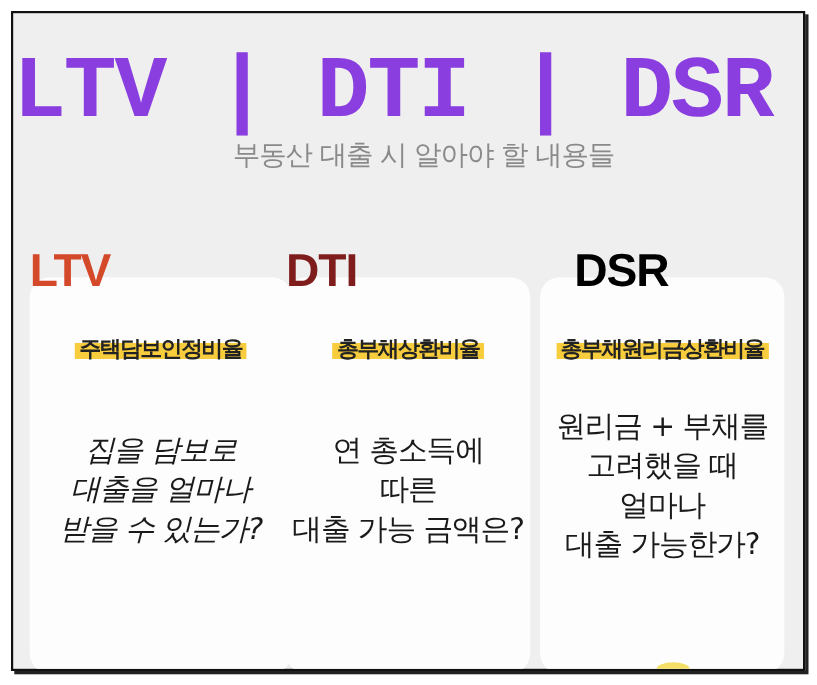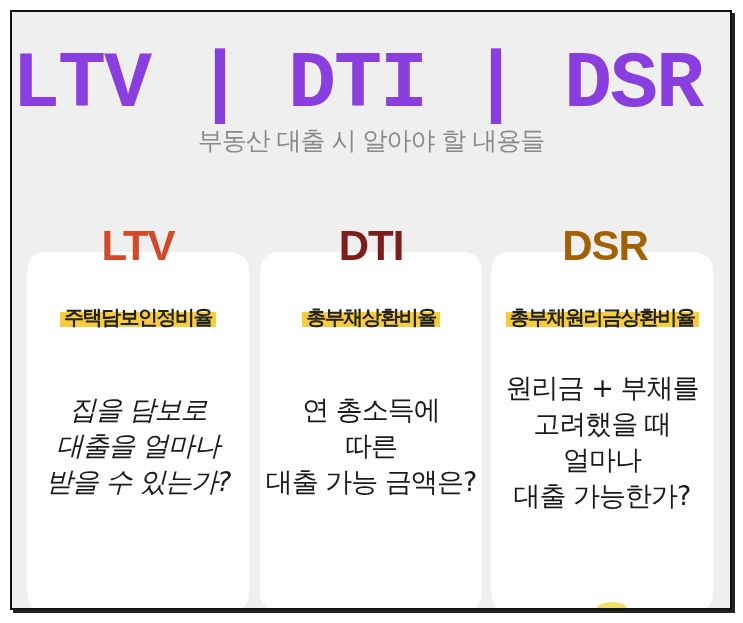--- a/index.html
+++ b/index.html
@@ -29,41 +29,40 @@
       width: 100%;
       text-align: left;
       font-family: Liberation Mono, monospace;
       font-weight: bold;
       font-size: 80px;
       letter-spacing: -2px;
       line-height: 110px;
     }
     .subtitle {
       position: absolute;
-      left: 0;
+      left: 14px;
       top: 112px;
       width: 100%;
       text-align: center;
       color: #8a8a8a;
       font-size: 25px;
       letter-spacing: -1px;
     }
     .card {
       position: absolute;
       top: 240px;
       width: 222px;
       height: 360px;
       background: #fdfdfd;
       border-radius: 18px;
     }
     .card-acronym {
       position: absolute;
       top: 210px;
       width: 222px;
-      text-align: center;
       font-family: "Liberation Sans", sans-serif;
       font-weight: bold;
       font-size: 42px;
       letter-spacing: -1px;
       z-index: 2;
     }
     .card-term {
       position: absolute;
       top: 52px;
       left: 0;
@@ -101,36 +100,36 @@
     }
   </style>
 </head>
 <body>
 
 <div class="frame">
   <div class="title" style="color:#8a3ee0;">LTV | DTI | DSR</div>
   <div class="subtitle">부동산 대출 시 알아야 할 내용들</div>
 
   <div class="card-acronym" style="left:15px; color:#d4492a;">LTV</div>
-  <div class="card" style="left:15px;">
+  <div class="card" style="left:15px;padding-left:16px;">
     <div class="card-term"><span>주택담보인정비율</span></div>
     <div class="card-body" style="top:140px;font-style:italic;">집을 담보로
 대출을 얼마나
 받을 수 있는가?</div>
   </div>
 
   <div class="card-acronym" style="left:248px; color:#7f1d1d;">DTI</div>
   <div class="card" style="left:248px;">
     <div class="card-term"><span>총부채상환비율</span></div>
     <div class="card-body" style="top:140px;">연 총소득에
 따른
 대출 가능 금액은?</div>
   </div>
 
-  <div class="card-acronym" style="left:482px; color:#a16207;">DSR</div>
+  <div class="card-acronym" style="left:510px; color:#000000;">DSR</div>
   <div class="card" style="left:479px;">
     <div class="card-term"><span>총부채원리금상환비율</span></div>
     <div class="card-body" style="top:118px;">원리금 + 부채를
 고려했을 때
 얼마나
 대출 가능한가?</div>
   </div>
 
   <div class="yellow-blob"></div>
 </div>

